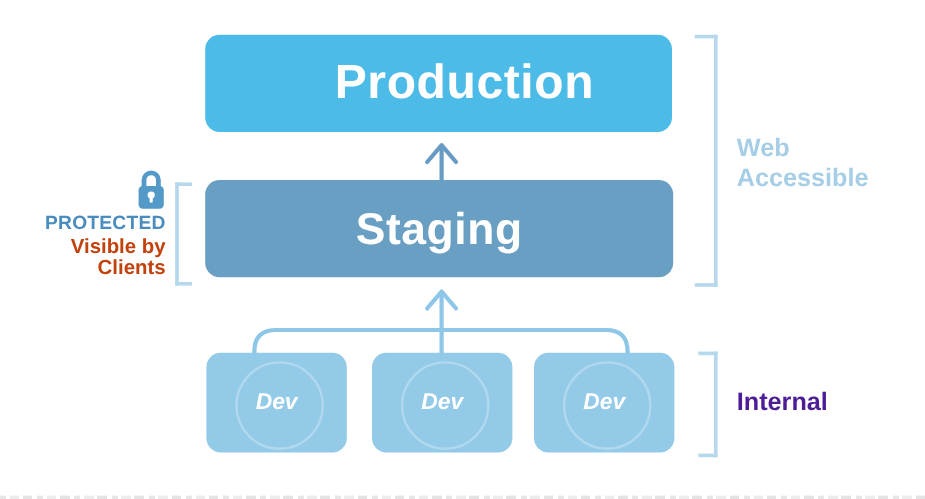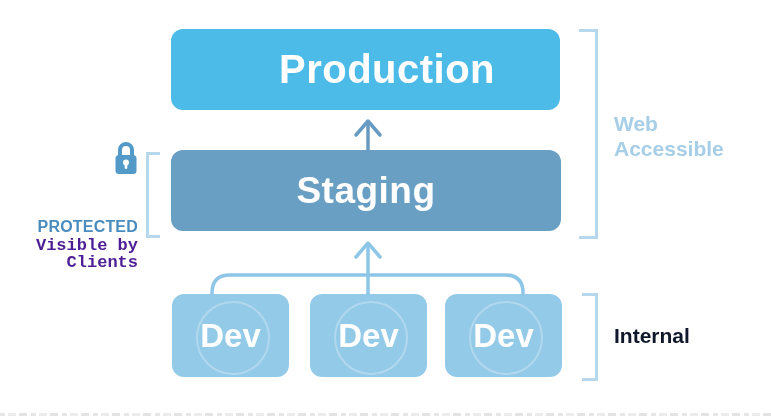--- a/index.html
+++ b/index.html
@@ -33,21 +33,21 @@
   }
   .box-staging .subtitle{
     font-size:13px;font-weight:700;letter-spacing:2.6px;
     color:rgba(255,255,255,0.95);margin-top:2px;
   }
   .box-dev{
     top:294px;width:117px;height:83px;
     background:#93cae8;
   }
   .box-dev .title{
-    font-size:33px;font-weight:700;z-index:2;
+    font-size:19px;font-weight:700;z-index:2;font-style:italic;
   }
   .dev-circle{
     position:absolute;left:50%;top:50%;
     width:70px;height:70px;margin:-35px 0 0 -35px;
     border:2px solid rgba(255,255,255,0.28);
     border-radius:50%;
   }
   #dev-1{left:172px;}
   #dev-2{left:310px;}
   #dev-3{left:445px;}
@@ -69,39 +69,39 @@
   }
   .bracket-right-internal{
     left:582px;top:293px;width:13px;height:82px;
     border-right:3px solid #b5d8ec;
     border-top:3px solid #b5d8ec;
     border-bottom:3px solid #b5d8ec;
   }
 
   .protected-block{
     position:absolute;left:18px;top:179px;width:120px;
-    text-align:right;line-height:16px;margin-top:40px;
+    text-align:right;line-height:16px;
   }
   .protected-title{
     font-size:16px;font-weight:700;color:#4a8cbd;letter-spacing:0.2px;
   }
   .protected-sub{
-    font-size:17px;font-weight:700;color:#4c1d95;
-    line-height:17px;margin-top:2px;white-space:pre-line;font-family:Liberation Mono, monospace;
+    font-size:17px;font-weight:700;color:#c2410c;
+    line-height:17px;margin-top:2px;white-space:pre-line;
   }
   .lock{position:absolute;left:114px;top:141px;}
 
   .label-web{
     position:absolute;left:614px;top:111px;
     font-size:21px;font-weight:700;color:#a6cee6;
     line-height:25px;white-space:pre-line;
   }
   .label-internal{
     position:absolute;left:614px;top:324px;
-    font-size:21px;font-weight:700;color:#0f172a;
+    font-size:21px;font-weight:700;color:#4c1d95;
   }
 
   .bottom-noise{
     position:absolute;left:0;right:0;bottom:0;height:3px;
     background:repeating-linear-gradient(90deg,
       #dcdcdc 0 5px, transparent 5px 8px,
       #e4e4e4 8px 16px, transparent 16px 19px,
       #d8d8d8 19px 27px, transparent 27px 31px);
     opacity:0.7;
   }

